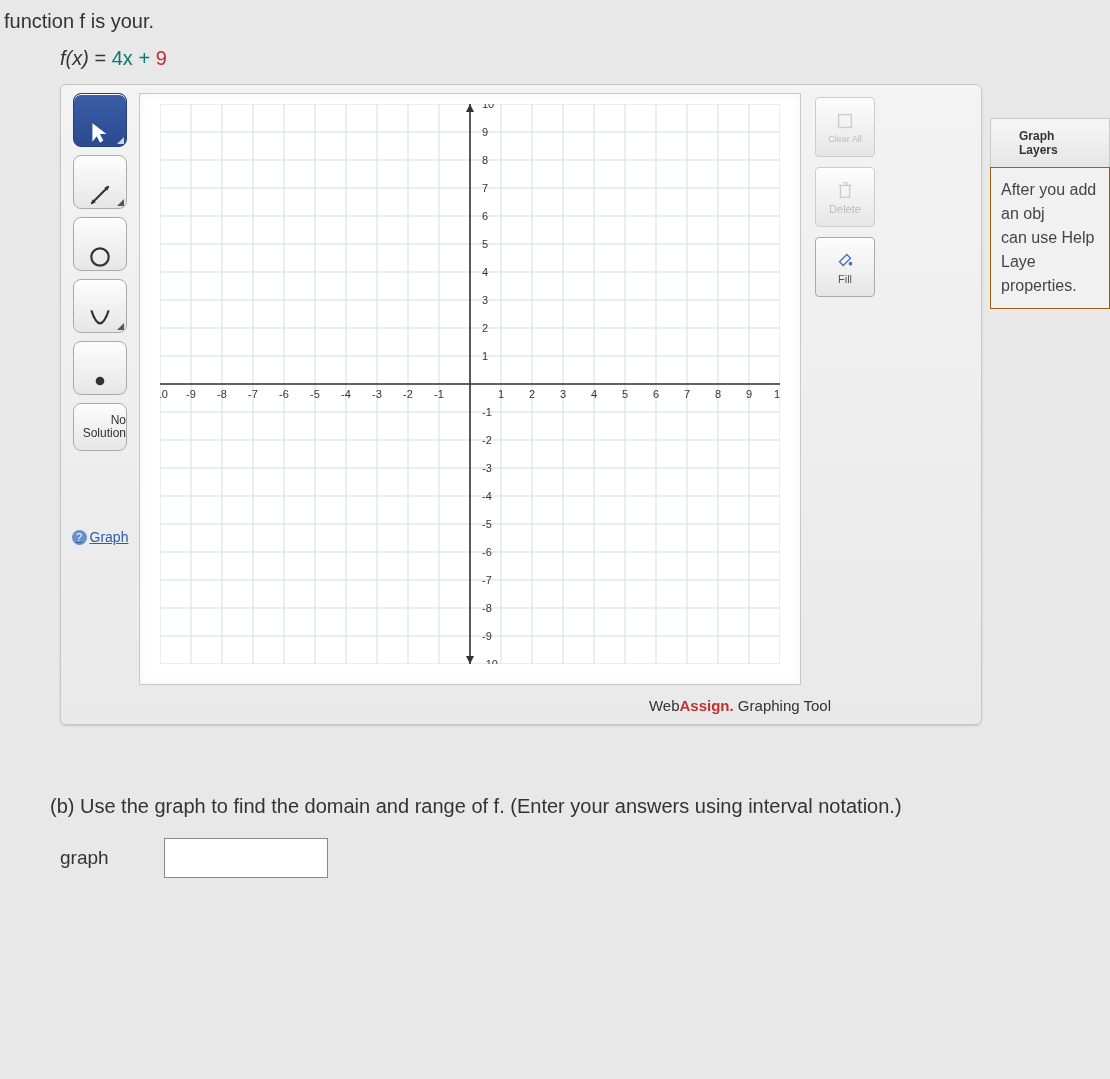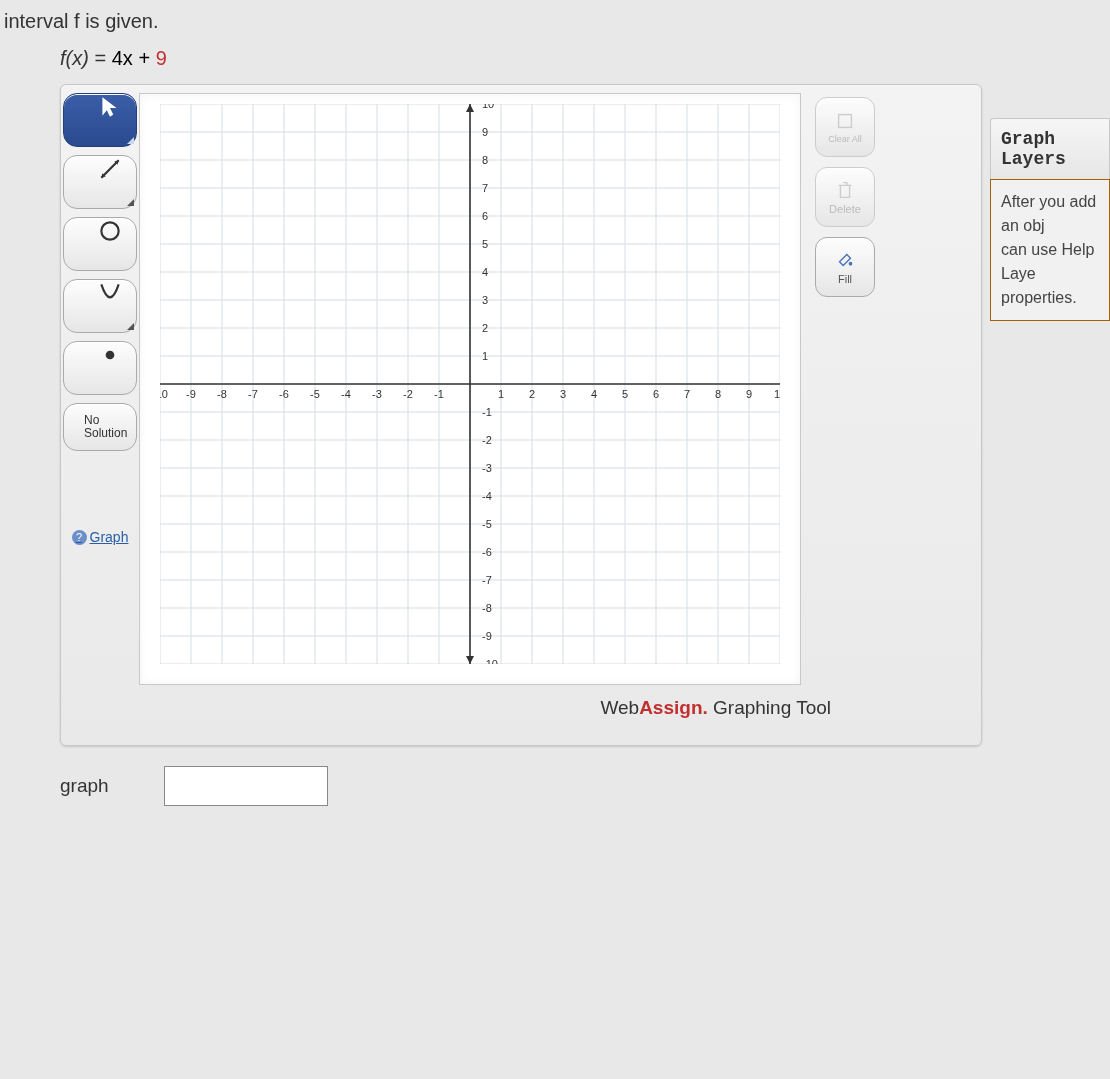--- a/index.html
+++ b/index.html
@@ -19,21 +19,21 @@
     font-size: 20px;
     margin: 0 0 14px 4px;
     color: #333;
   }
   .fx {
     font-size: 20px;
     margin: 0 0 14px 60px;
     color: #333;
   }
   .fx .ital { font-style: italic; }
-  .fx .blue { color: #000000; margin-top: 12px; }
+  .fx .blue { color: #0f766e; margin-top: 12px; }
   .fx .red  { color: #c13030; }
   .part-a {
     font-size: 20px;
     margin: 0 0 10px 50px;
     color: #333;
   }
   
   .widget {
     margin-left: 60px;
     width: 920px;
@@ -54,27 +54,26 @@
     display: flex;
     flex-direction: column;
     gap: 8px;
     align-items: center;
   }
   .toolbtn {
     width: 52px;
     height: 52px;
     background: linear-gradient(#fdfdfd,#e6e6e6);
     border: 1px solid #aaa;
-    border-radius: 14px;
-    display: flex;
-    align-items: flex-start;
+    border-radius: 8px;
+    display: flex;
+    align-items: flex-end;
     justify-content: center;
     position: relative;
     box-shadow: inset 0 1px 0 #fff;
-    padding-left: 20px;
   }
   .toolbtn.selected {
     background: linear-gradient(#3b5ea8,#2a4a8f);
     border-color: #24407a;
   }
   .toolbtn .tri {
     position: absolute;
     right: 2px; bottom: 2px;
     width: 0; height: 0;
     border-left: 7px solid transparent;
@@ -127,56 +126,55 @@
     flex-direction: column;
     align-items: center;
     gap: 10px;
     padding-top: 4px;
   }
   .rbtn {
     width: 58px;
     height: 58px;
     background: linear-gradient(#fdfdfd,#e6e6e6);
     border: 1px solid #aaa;
-    border-radius: 12px;
+    border-radius: 4px;
     display: flex;
     flex-direction: column;
     align-items: center;
     justify-content: center;
     font-size: 11px;
     color: #555;
     box-shadow: inset 0 1px 0 #fff;
   }
   .rbtn.dis { color: #bbb; border-color:#ccc; }
   .rbtn svg { width: 22px; height: 22px; margin-bottom: 2px; }
   .footer {
     text-align: right;
-    padding: 8px 150px 26px 0;
-    font-size: 19px;
+    padding: 8px 150px 10px 0;
+    font-size: 15px;
     color: #333;
   }
   .footer .wa1 { color: #333; font-weight: normal; }
   .footer .wa2 { color: #c13030; font-weight: bold; }
   
   .layers {
     position: absolute;
     left: 990px;
     top: 118px;
     width: 120px;
   }
   .layers .hdr {
     background: linear-gradient(#f6f6f6,#e6e6e6);
     border: 1px solid #c8c8c8;
     border-bottom: none;
-    padding: 10px 10px;
-    font-size: 18px;
+    padding: 10px 28px;
+    font-size: 12px;
     font-weight: bold;
     color: #333;
     border-top-left-radius: 4px;
-    font-family: Liberation Mono, monospace;
   }
   .layers .body {
     background: #f1f1f1;
     border: 1px solid #a16207;
     padding: 10px;
     font-size: 16px;
     color: #444;
     line-height: 1.5;
   }
   
@@ -203,21 +201,21 @@
     background: #fff;
     font-size: 16px;
     padding: 0 6px;
   }
 </style>
 </head>
 <body>
 
 <div class="page">
   <div class="intro">
-    <span>interval f is given.</span>
+    <span>function f is your.</span>
   </div>
 
   <div class="fx">
     <span class="ital">f(x)</span>
     <span>=</span>
     <span class="blue"><span>4x</span> <span>+</span> </span><span class="red">9</span>
   </div>
 
 
   <div class="widget">
@@ -375,20 +373,23 @@
           <span>Fill</span>
         </div>
       </div>
     </div>
 
     <div class="footer">
       <span class="wa1">Web</span><span class="wa2">Assign.</span><span> Graphing Tool</span>
     </div>
   </div>
 
+  <div class="part-b">
+    <span>(b) Use the graph to find the domain and range of f. (Enter your answers using interval notation.)</span>
+  </div>
 
   <div class="dr">
     <label>graph</label>
     <input class="ansbox" value="" style="">
   </div>
 
 </div>
 
 <div class="layers">
   <div class="hdr">Graph Layers</div>

